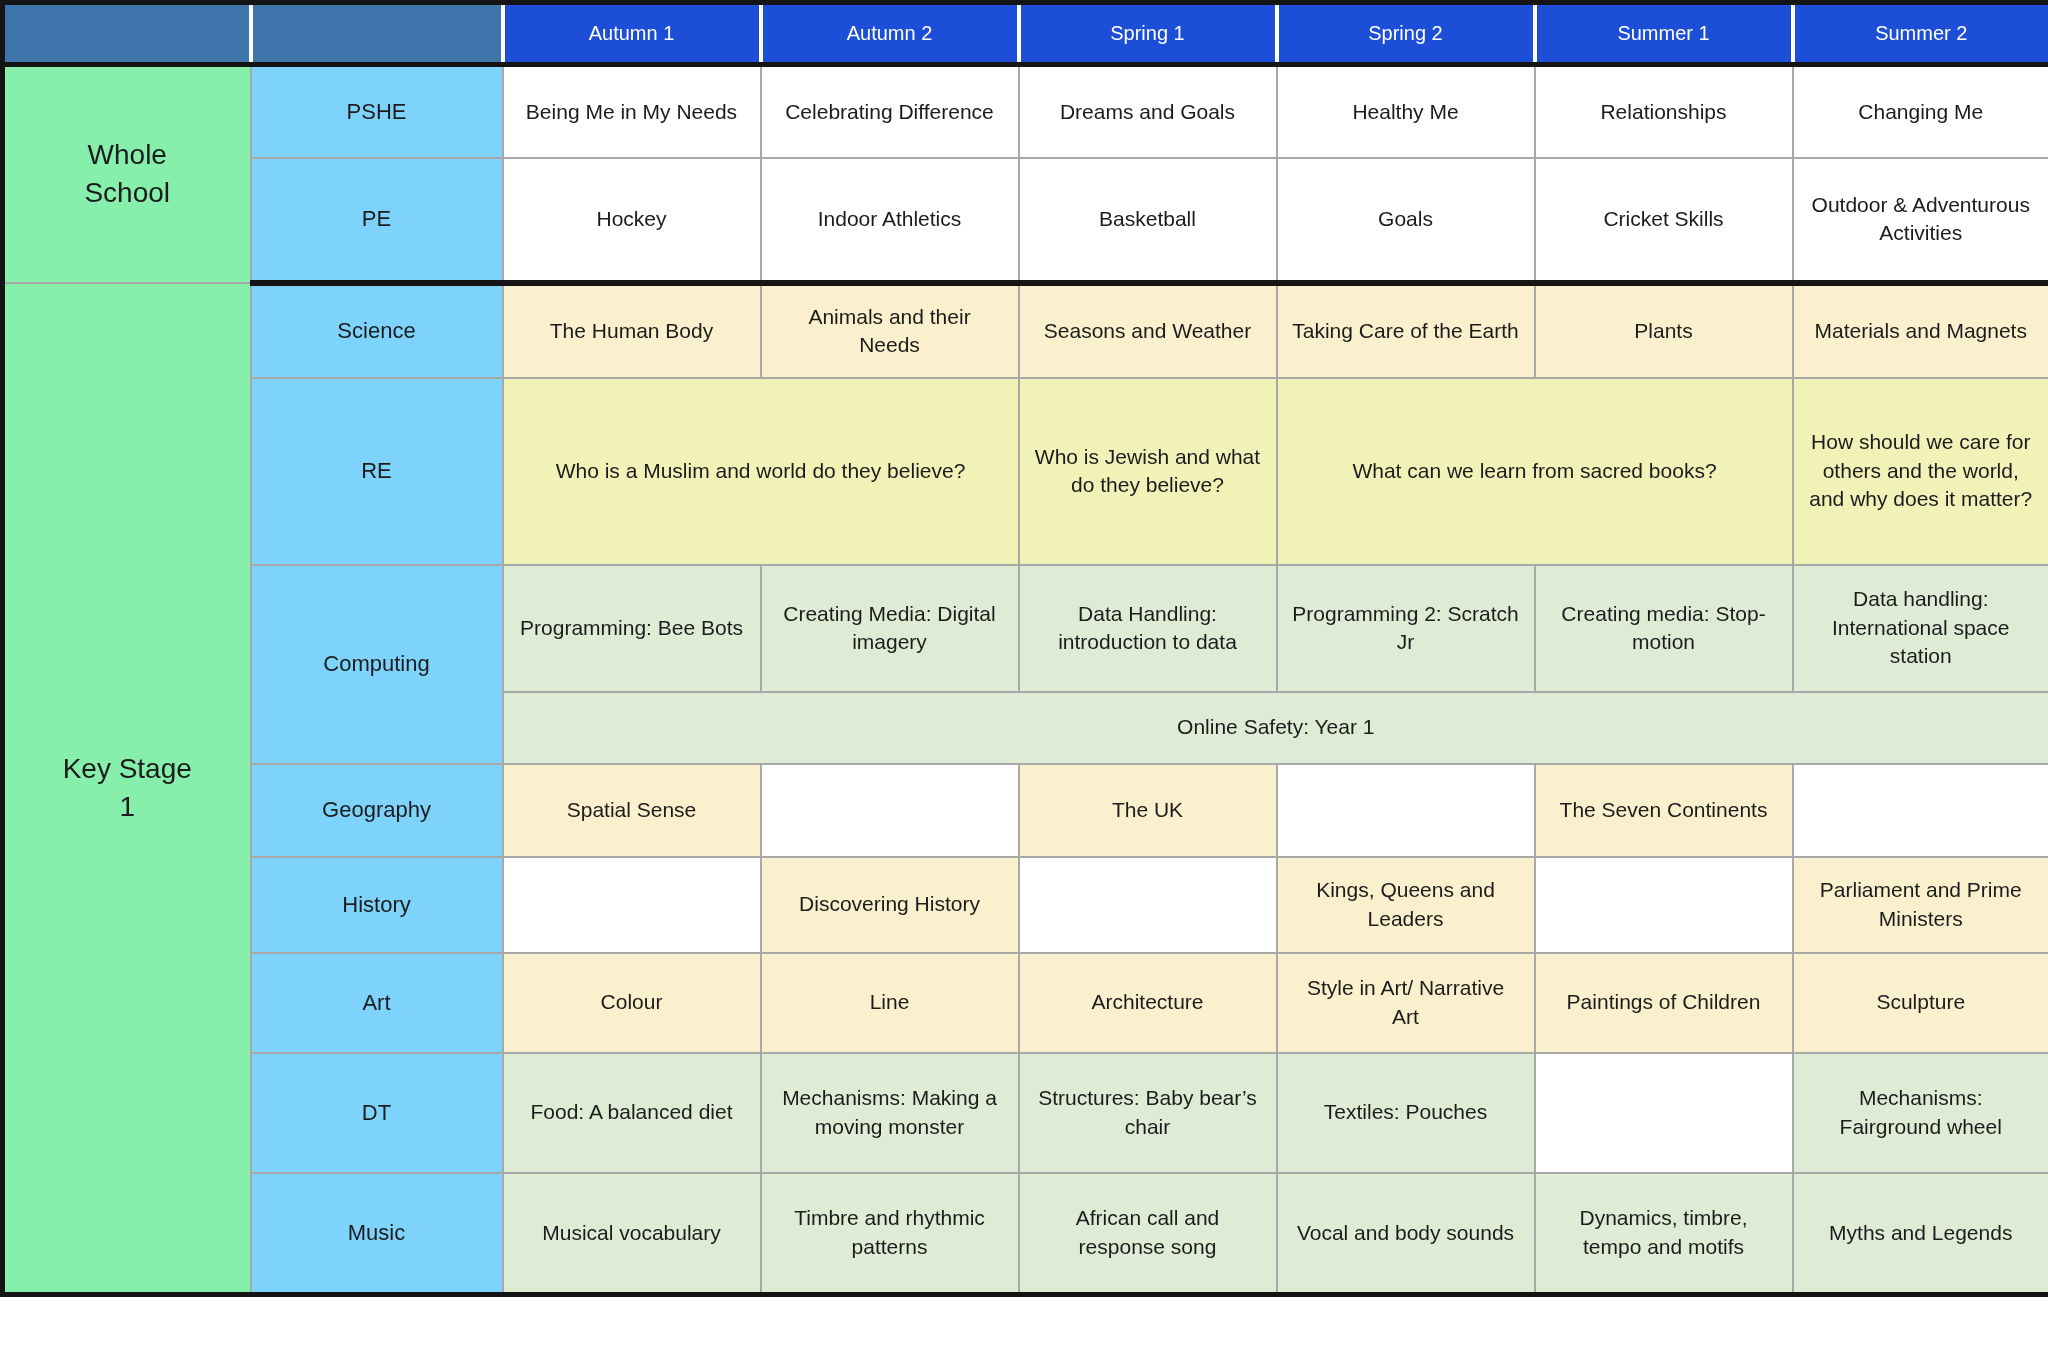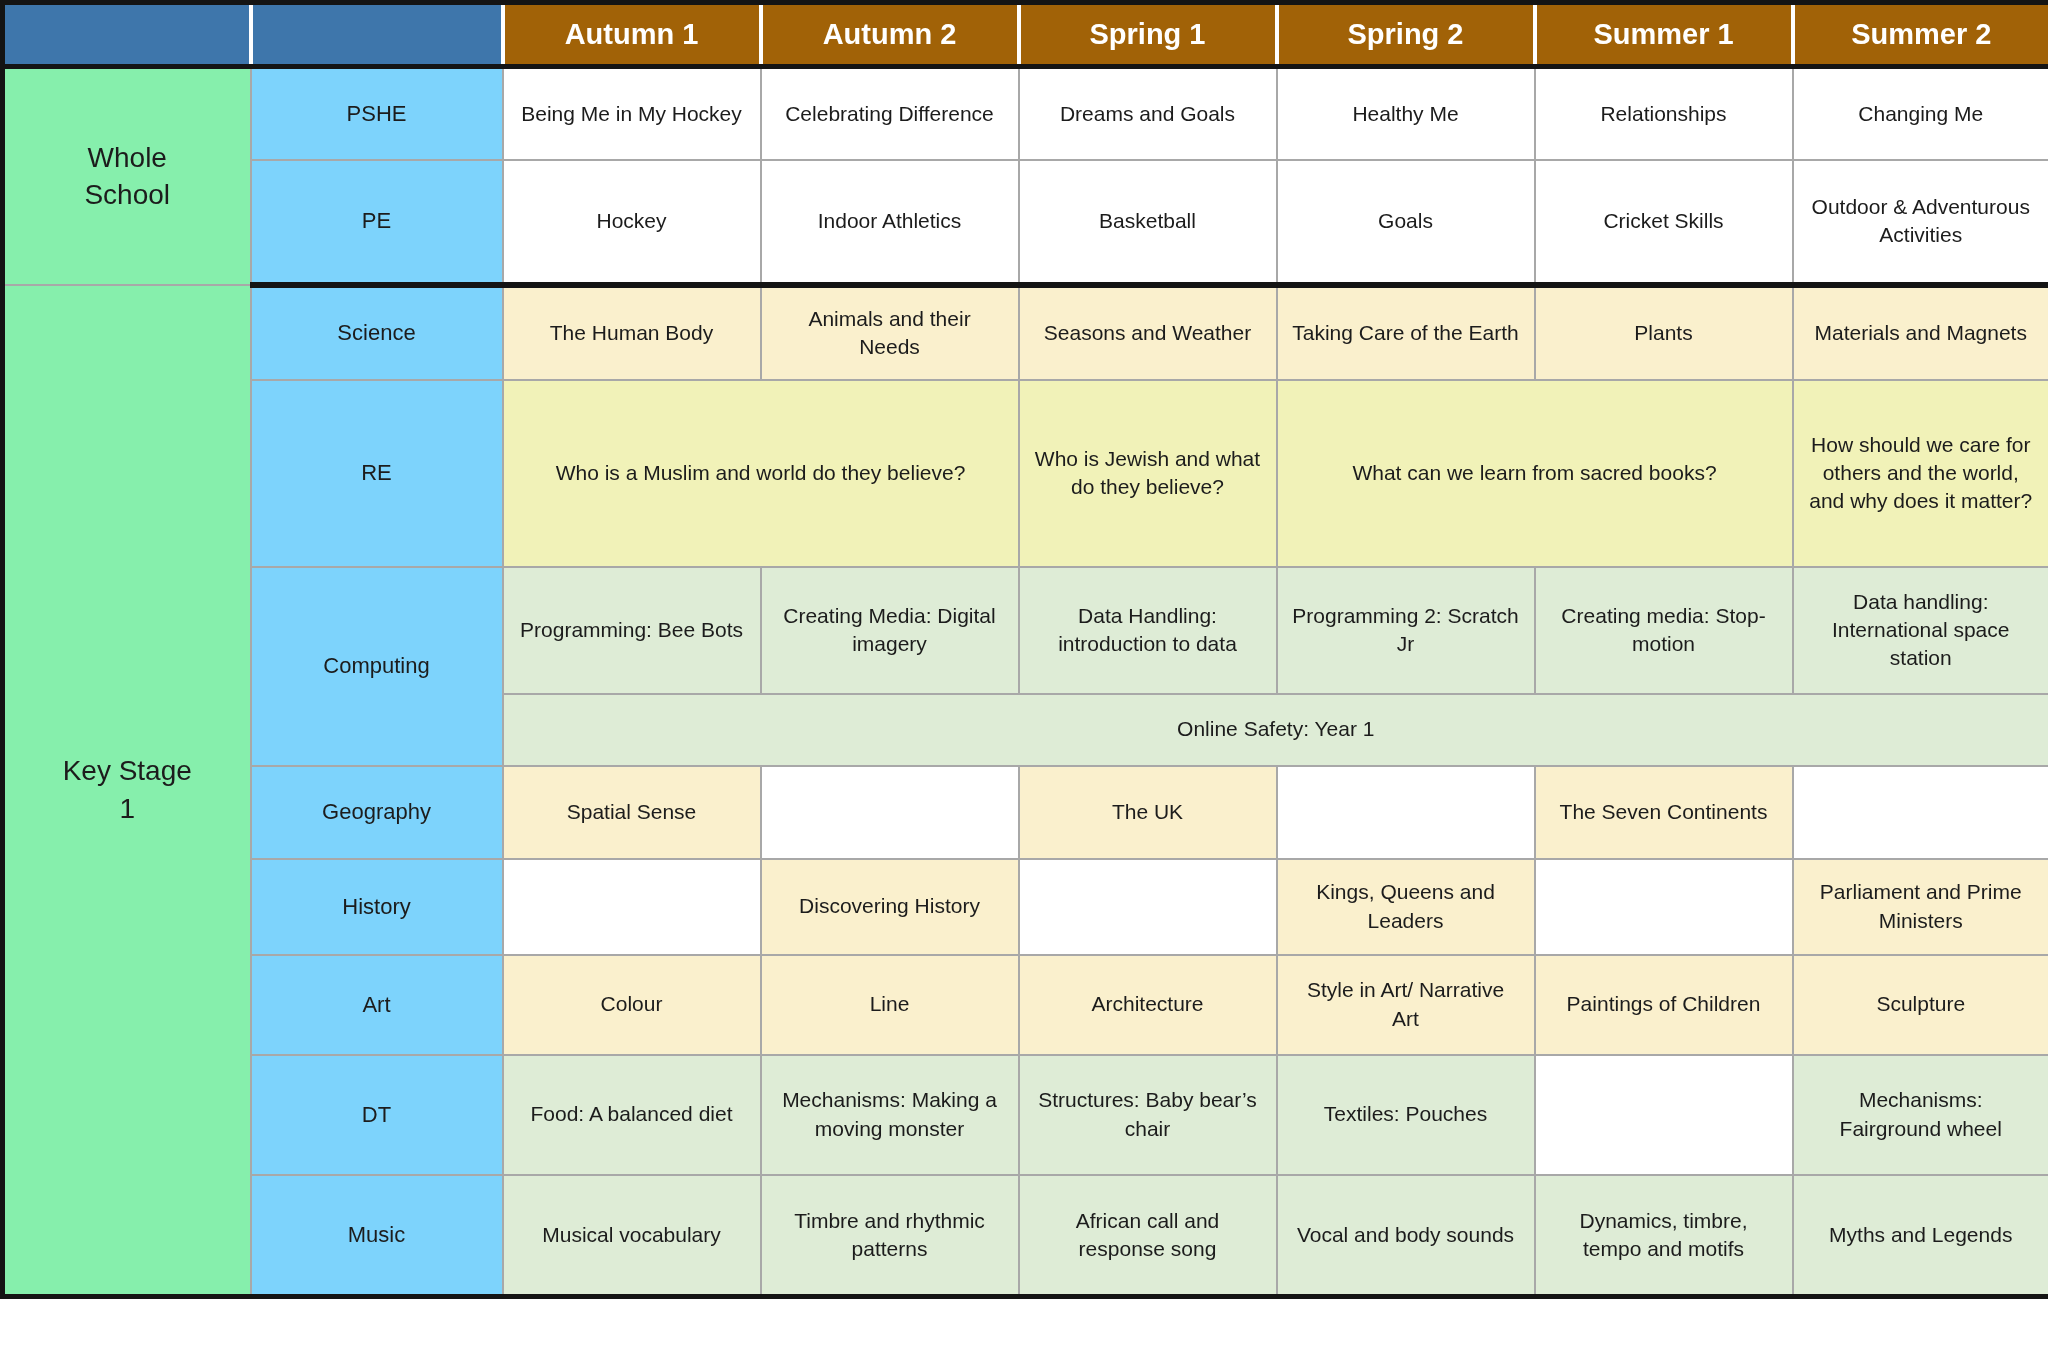--- a/index.html
+++ b/index.html
@@ -25,24 +25,24 @@
     border: 2px solid #a8a8a8;
     text-align: center;
     vertical-align: middle;
     font-size: 21px;
     line-height: 1.35;
     padding: 6px 14px;
     box-sizing: border-box;
     word-wrap: break-word;
   }
   th.term {
-    background: #a16207;
+    background: #1d4ed8;
     color: #ffffff;
-    font-weight: 700;
-    font-size: 29px;
+    font-weight: 400;
+    font-size: 20px;
     border-left: 4px solid #ffffff;
     border-right: 4px solid #ffffff;
     border-top: none;
     border-bottom: 5px solid #141414;
     padding: 10px 6px;
   }
   th.corner {
     background: #3e76ab;
     border-top: none;
     border-left: none;
@@ -90,21 +90,21 @@
       <th class="term">Spring 1</th>
       <th class="term">Spring 2</th>
       <th class="term">Summer 1</th>
       <th class="term">Summer 2</th>
     </tr>
 
     <tr style="height:93px">
       <td class="section" rowspan="2">Whole
 School</td>
       <td class="subject">PSHE</td>
-      <td class="w">Being Me in My Hockey</td>
+      <td class="w">Being Me in My Needs</td>
       <td class="w">Celebrating Difference</td>
       <td class="w">Dreams and Goals</td>
       <td class="w">Healthy Me</td>
       <td class="w">Relationships</td>
       <td class="w">Changing Me</td>
     </tr>
 
     <tr style="height:125px" class="sec-end">
       <td class="subject">PE</td>
       <td class="w">Hockey</td>

